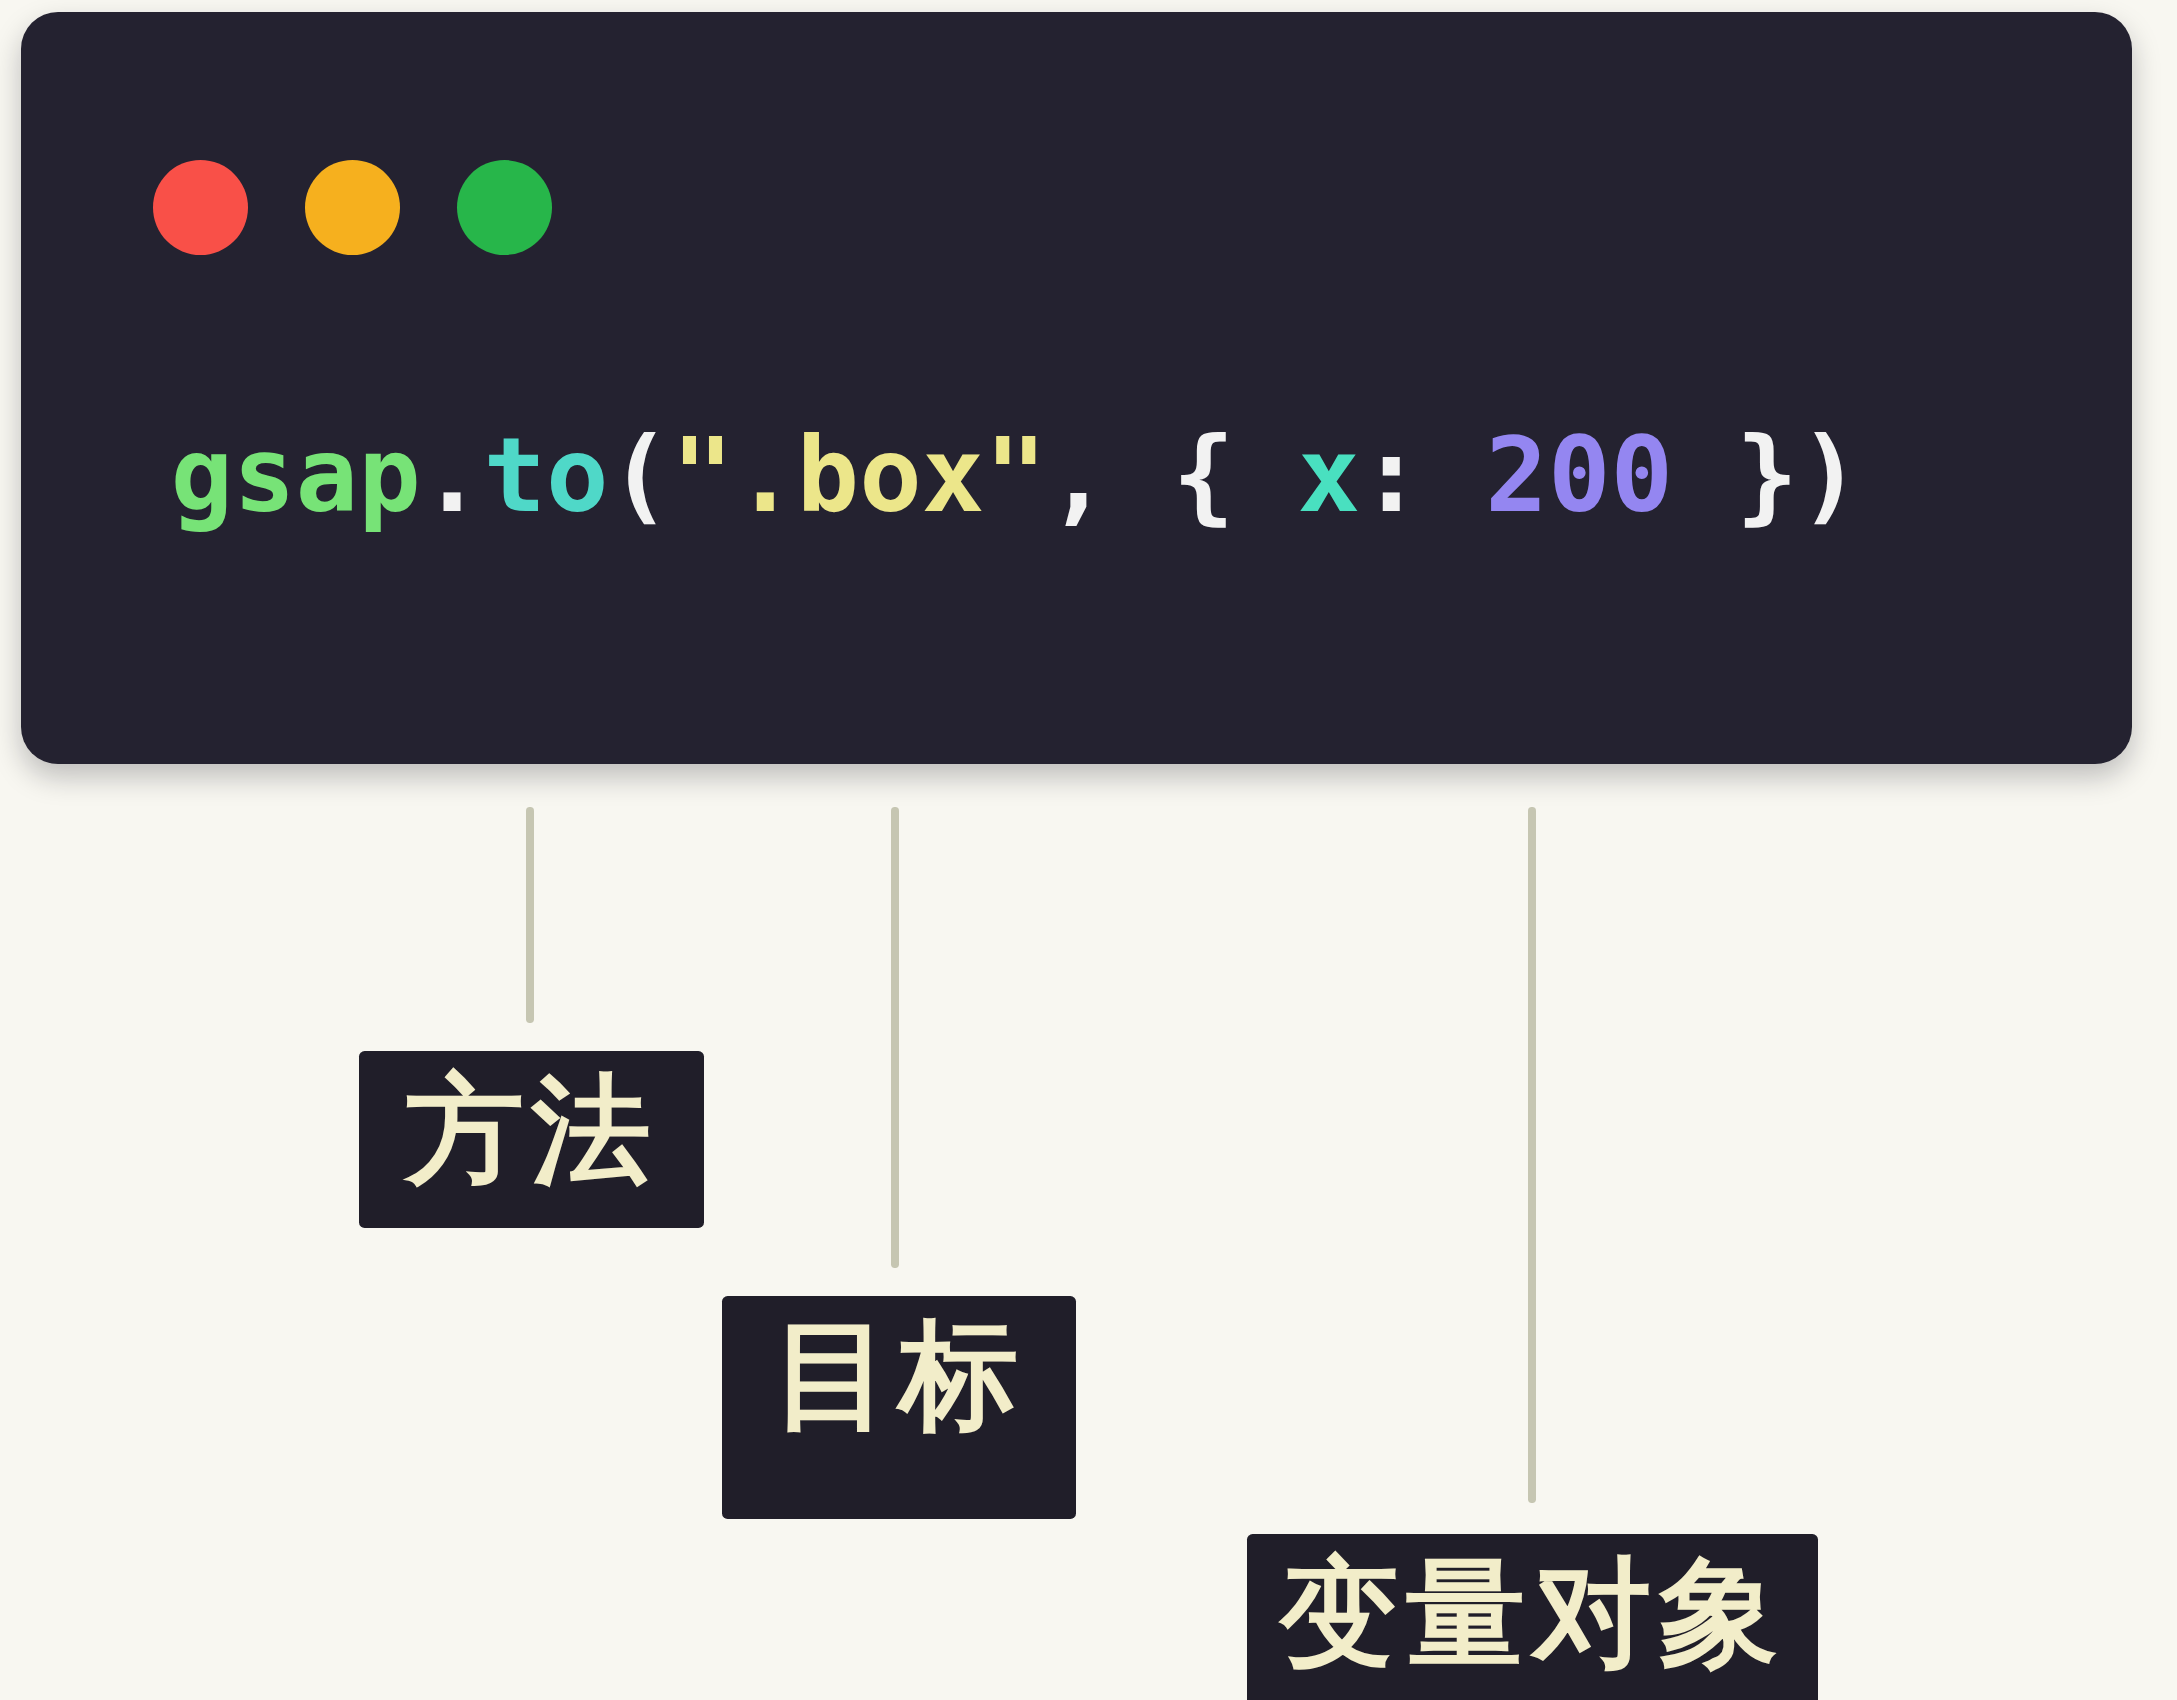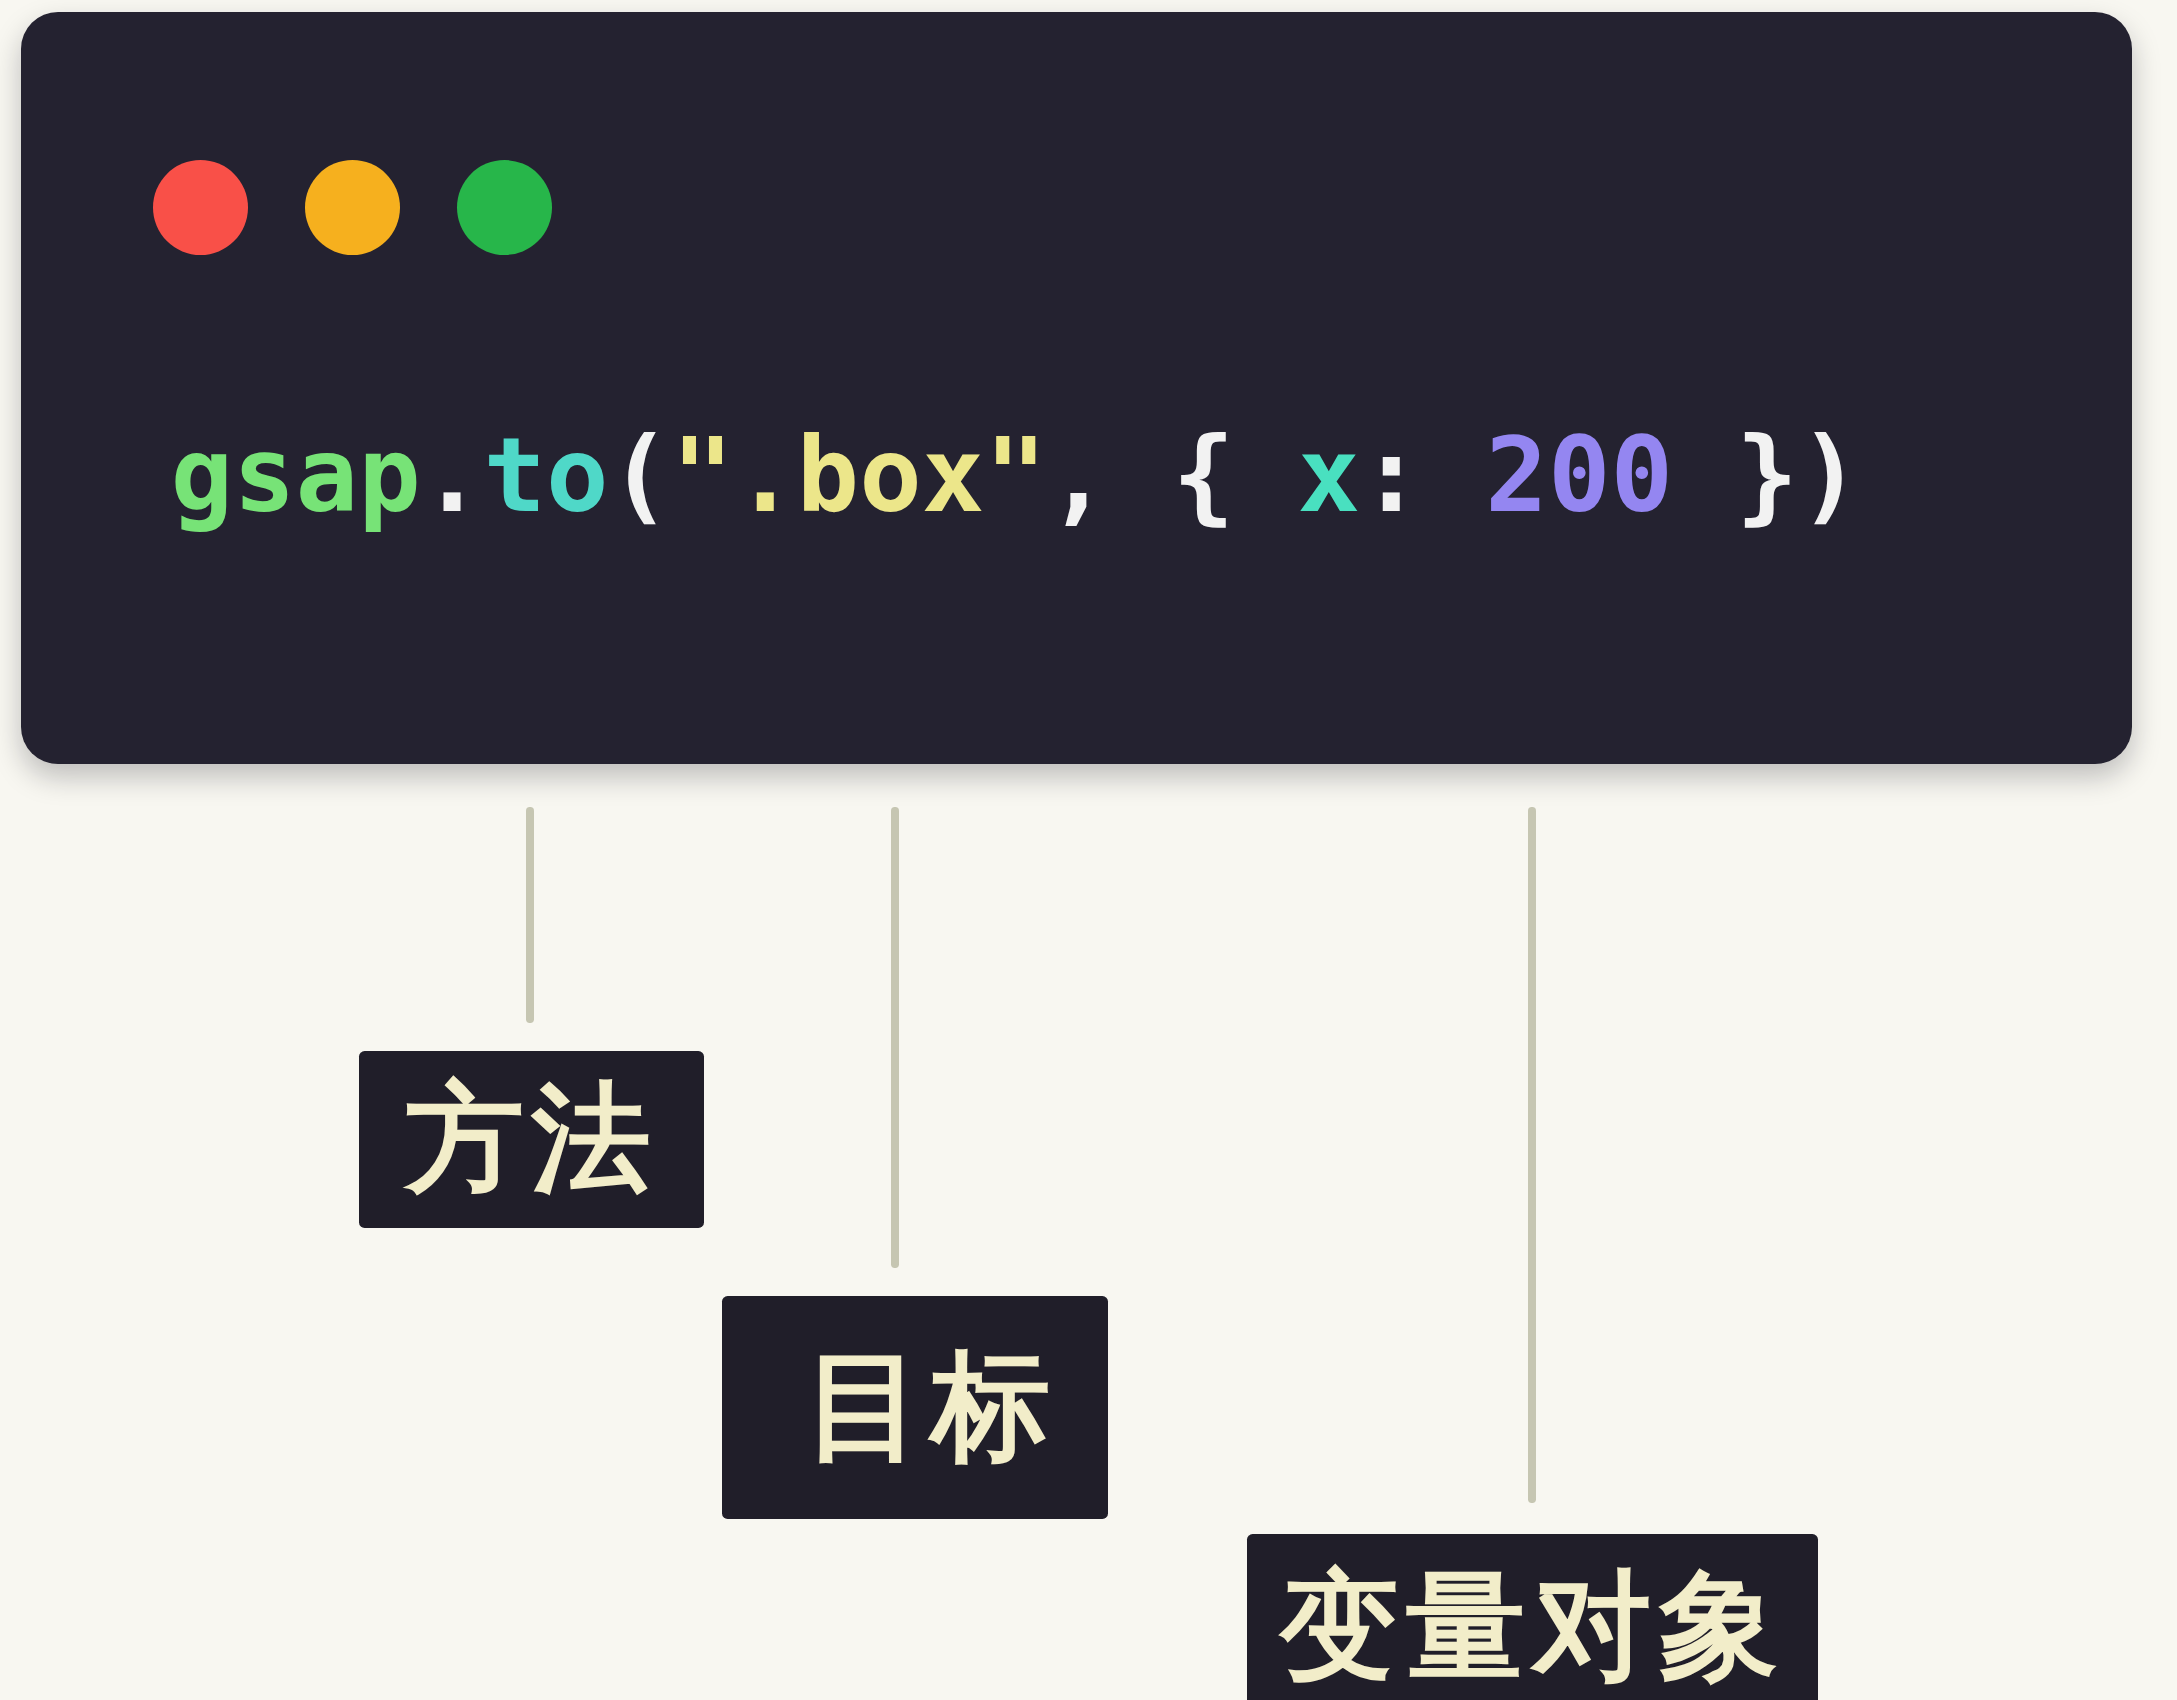--- a/index.html
+++ b/index.html
@@ -63,29 +63,28 @@
   .connector.c1 { left: 526px;  top: 807px; height: 216px; }
   .connector.c2 { left: 891px;  top: 807px; height: 461px; }
   .connector.c3 { left: 1528px; top: 807px; height: 696px; }
 
   
   .label-box {
     position: absolute;
     background: #201e29;
     color: #f2edc9;
     display: flex;
-    align-items: center;
     justify-content: center;
     font-weight: 700;
     font-size: 119px;
     border-radius: 5.6px;
     letter-spacing: 7.5px;
   }
   .label-box.b1 { left: 359px;  top: 1051px; width: 345px; height: 177px; }
-  .label-box.b2 { left: 722px;  top: 1296px; width: 354px; height: 223px; padding-left: 32px; }
+  .label-box.b2 { left: 722px;  top: 1296px; width: 354px; height: 223px; }
   .label-box.b3 { left: 1247px; top: 1534px; width: 571px; height: 186px; }
 </style>
 </head>
 <body>
 
 <div class="stage">
 
   <div class="window">
     <div class="traffic-lights">
       <div class="dot" style="background: rgb(249, 80, 72);"></div>

